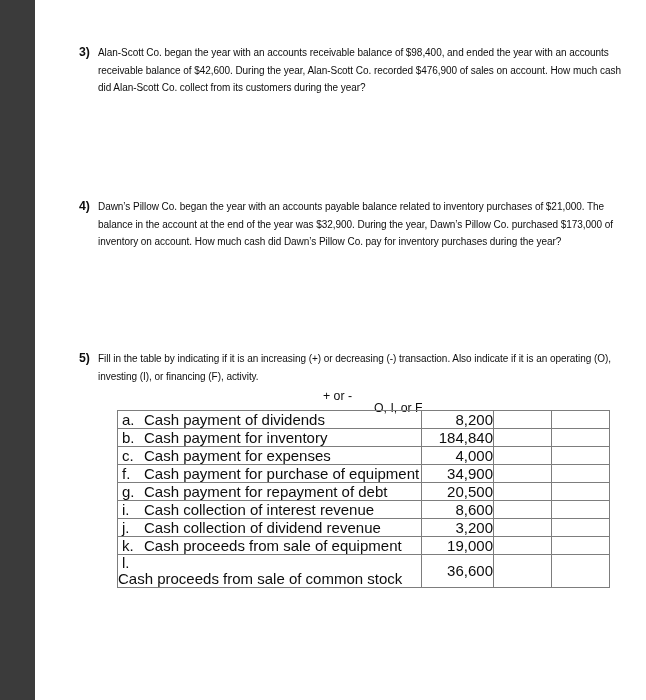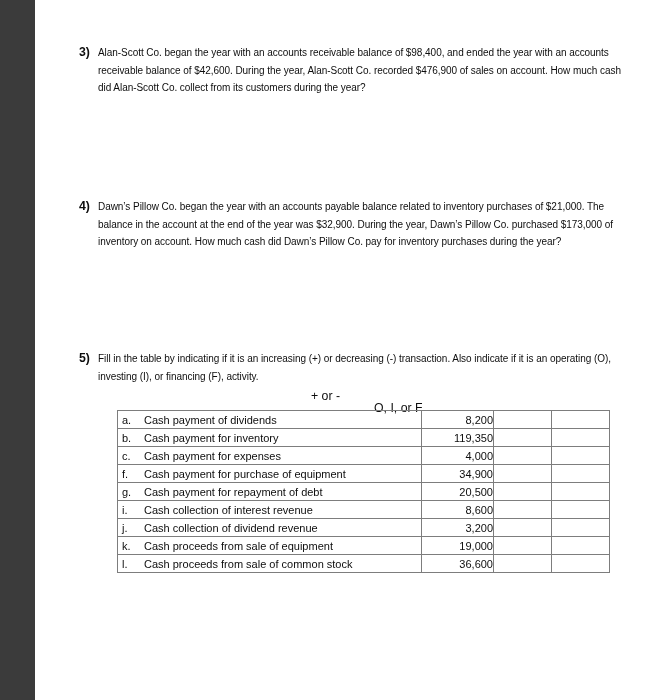--- a/index.html
+++ b/index.html
@@ -65,35 +65,35 @@
 
   
   .tbl-head {
     position: absolute;
     top: 389px;
     font-size: 12.3px;
     line-height: 15px;
     color: #0d0d0d;
     white-space: nowrap;
   }
-  #head-sign { left: 276px; }
+  #head-sign { left: 288px; }
   #head-cat  { left: 339px; margin-top: 12px; }
 
   
   .tbl-wrap {
     position: absolute;
     left: 82px;
     top: 410px;
     width: 490px;
   }
   table.grid {
     border-collapse: collapse;
     table-layout: fixed;
     width: 490px;
-    font-size: 11px;
+    font-size: 15px;
     color: #0d0d0d;
   }
   table.grid td {
     border: 1px solid #7d7d7d;
     height: 17px;
     padding: 0;
     vertical-align: middle;
     line-height: 16px;
   }
   td.c-desc  { width: 303px; }
@@ -144,21 +144,21 @@
 
           <tr>
             <td class="c-desc"><span class="row-letter">a.</span><span class="row-text">Cash payment of dividends</span></td>
             <td class="c-amt">8,200</td>
             <td class="c-sign"></td>
             <td class="c-cat"></td>
           </tr>
 
           <tr>
             <td class="c-desc"><span class="row-letter">b.</span><span class="row-text">Cash payment for inventory</span></td>
-            <td class="c-amt">119,350</td>
+            <td class="c-amt">184,840</td>
             <td class="c-sign"></td>
             <td class="c-cat"></td>
           </tr>
 
           <tr>
             <td class="c-desc"><span class="row-letter">c.</span><span class="row-text">Cash payment for expenses</span></td>
             <td class="c-amt">4,000</td>
             <td class="c-sign"></td>
             <td class="c-cat"></td>
           </tr>

